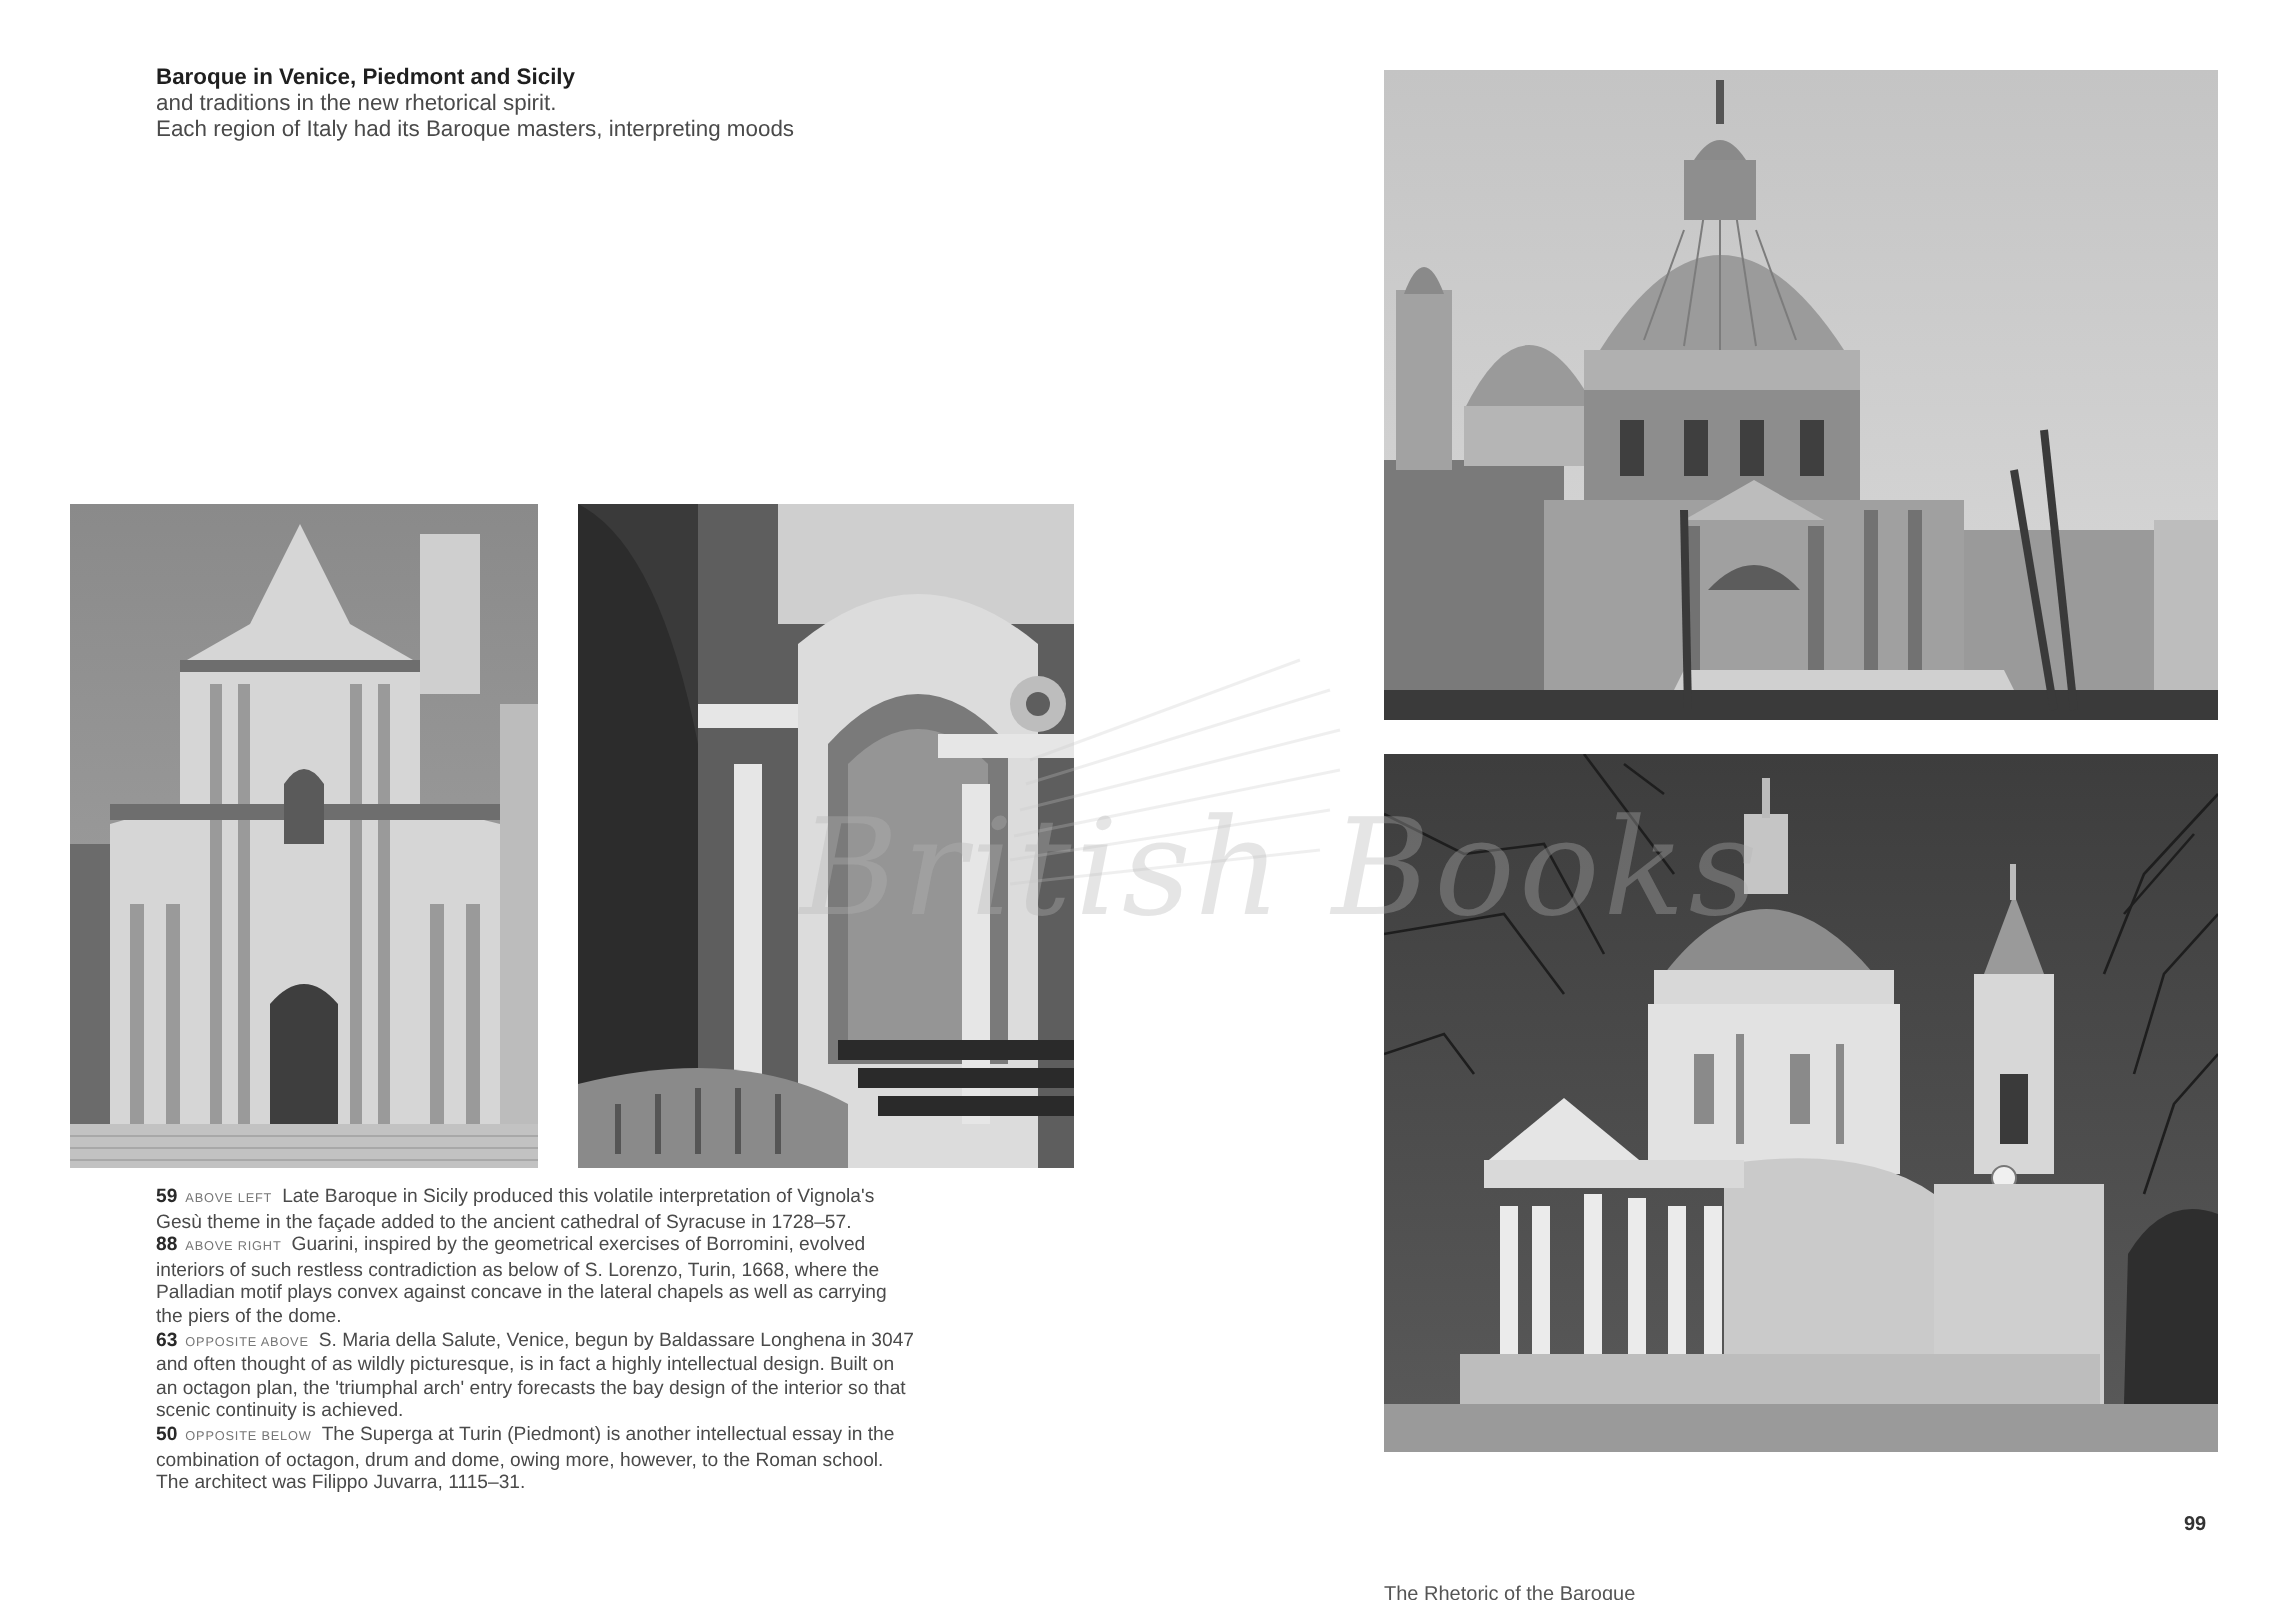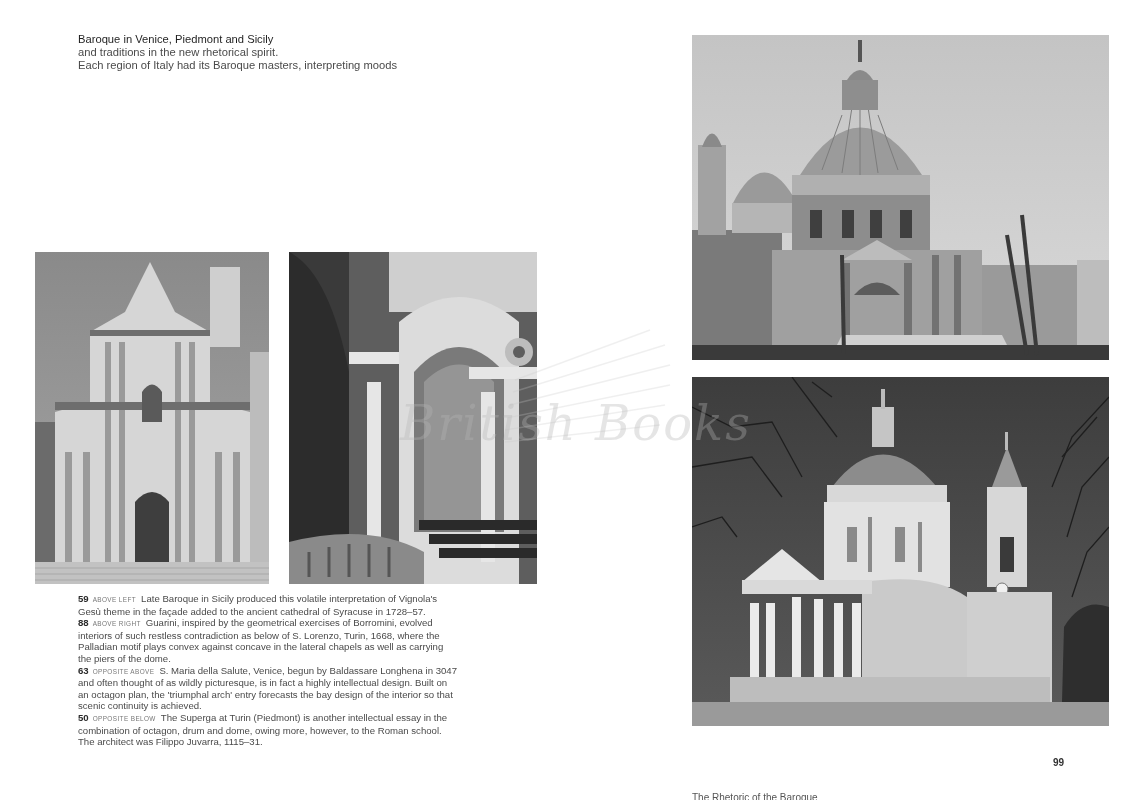--- a/index.html
+++ b/index.html
@@ -1,36 +1,36 @@
 <!DOCTYPE html>
 <html><head>
   <meta charset="utf-8">
   <style>
     html, body { margin: 0; padding: 0; }
     body {
       width: 1143px; height: 800px; background: #ffffff; position: relative; overflow: hidden;
       font-family: "Liberation Sans", "DejaVu Sans", sans-serif; color: #3a3a3a;
     }
     .section-heading { position: absolute; left: 78px; top: 33px; width: 340px; font-size: 11.2px; line-height: 13px; }
-    .section-heading .title { color: #1f1f1f; font-weight: normal; display: block; }
+    .section-heading .title { color: #1f1f1f; font-weight: bold; display: block; }
     .section-heading .subtitle { color: #4a4a4a; display: block; }
     .photo { position: absolute; overflow: hidden; background: #888; }
     .photo svg { display: block; width: 100%; height: 100%; }
     #photo-87 { left: 35px; top: 252px; width: 234px; height: 332px; }
     #photo-88 { left: 289px; top: 252px; width: 248px; height: 332px; }
     #photo-89 { left: 692px; top: 35px; width: 417px; height: 325px; }
     #photo-90 { left: 692px; top: 377px; width: 417px; height: 349px; }
     .captions { position: absolute; left: 78px; top: 593px; width: 380px; font-size: 9.6px; line-height: 11.6px; color: #4a4a4a; }
     .caption { margin: 0; }
     .caption .num { color: #2a2a2a; font-weight: bold; margin-right: 4px; }
     .caption .pos { font-size: 6.4px; letter-spacing: 0.4px; text-transform: uppercase; color: #777; margin-right: 5px; }
     .running-head { position: absolute; left: 692px; top: 792px; font-size: 10px; color: #555; }
-    .page-number { position: absolute; left: 1053px; top: 757px; font-size: 10px; color: #333; font-weight: bold; text-align: center; }
+    .page-number { position: absolute; left: 1092px; top: 757px; font-size: 10px; color: #333; font-weight: bold; text-align: center; }
     .watermark { position: absolute; left: 395px; top: 320px; width: 400px; height: 180px; pointer-events: none; opacity: 0.28; }
-    .watermark-text { position: absolute; left: 400px; top: 395px; font-family: "DejaVu Serif", serif; font-style: italic; font-size: 48px; color: rgba(180,180,180,0.35); letter-spacing: 2px; pointer-events: none; white-space: nowrap; }
+    .watermark-text { position: absolute; left: 400px; top: 395px; font-family: "DejaVu Serif", serif; font-style: italic; font-size: 67px; color: rgba(180,180,180,0.35); letter-spacing: 2px; pointer-events: none; white-space: nowrap; }
   </style>
 </head>
 <body>
 
 <div class="section-heading">
   <span class="title">Baroque in Venice, Piedmont and Sicily</span>
   <span class="subtitle">and traditions in the new rhetorical spirit.</span>
   <span class="subtitle">Each region of Italy had its Baroque masters, interpreting moods</span>
 </div>
 

